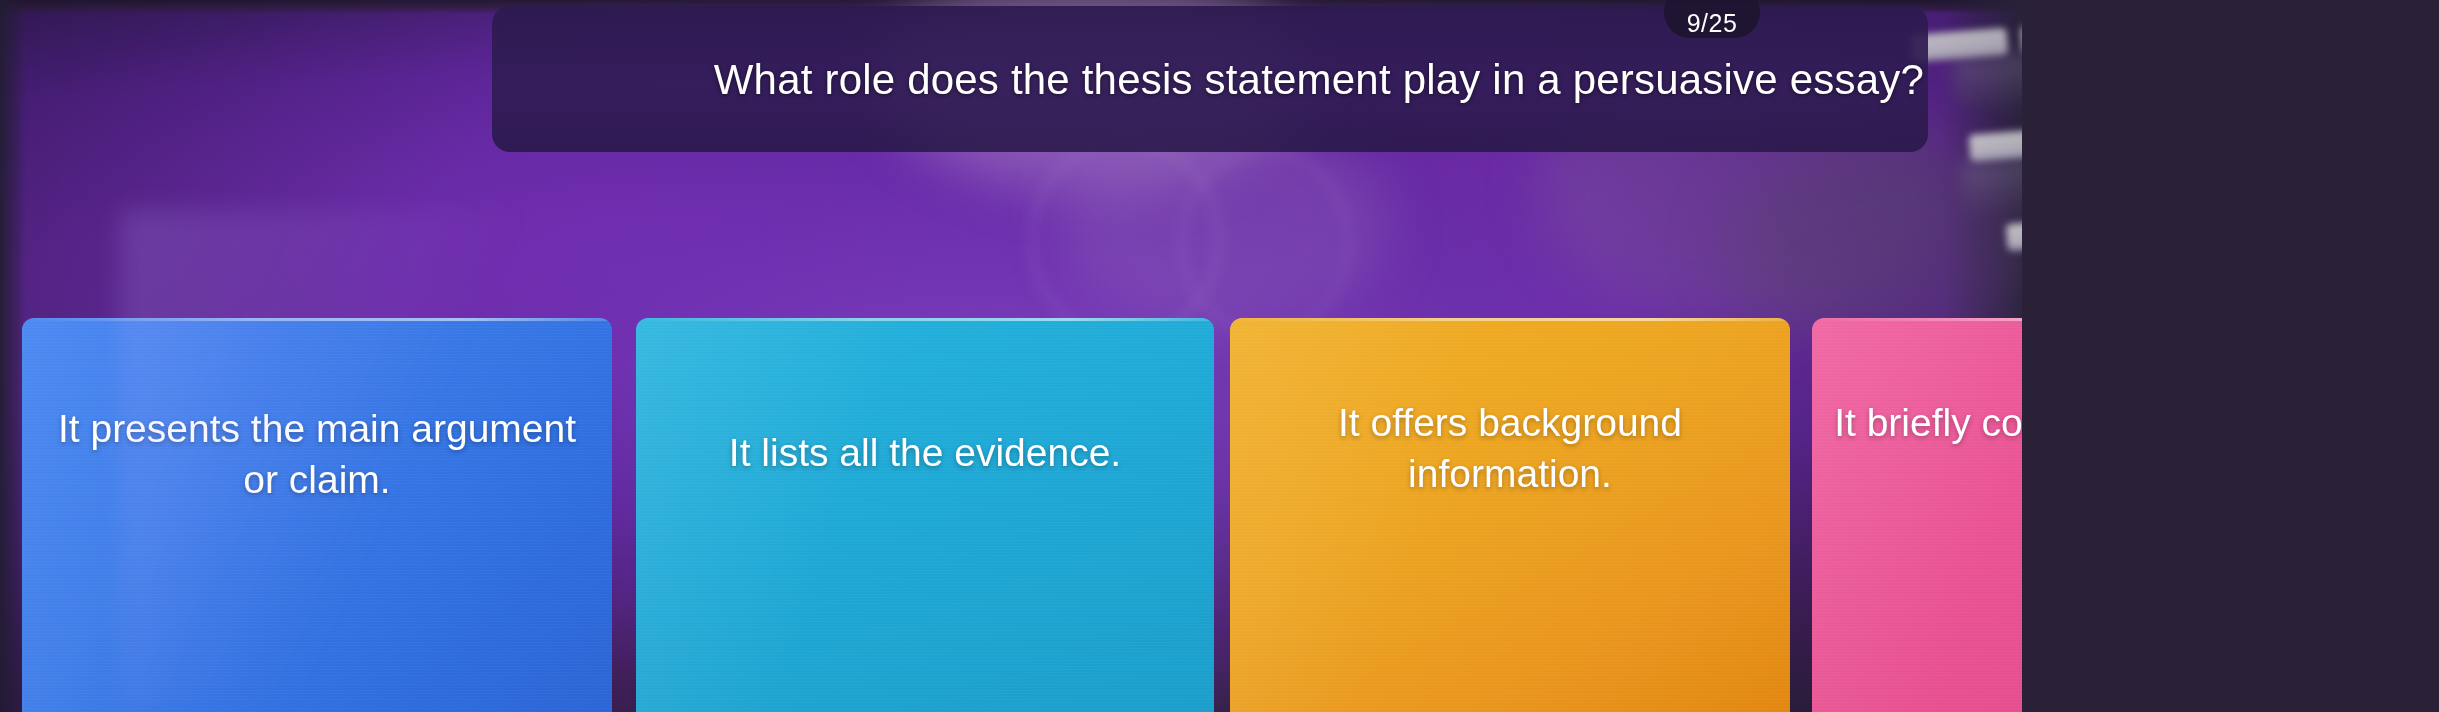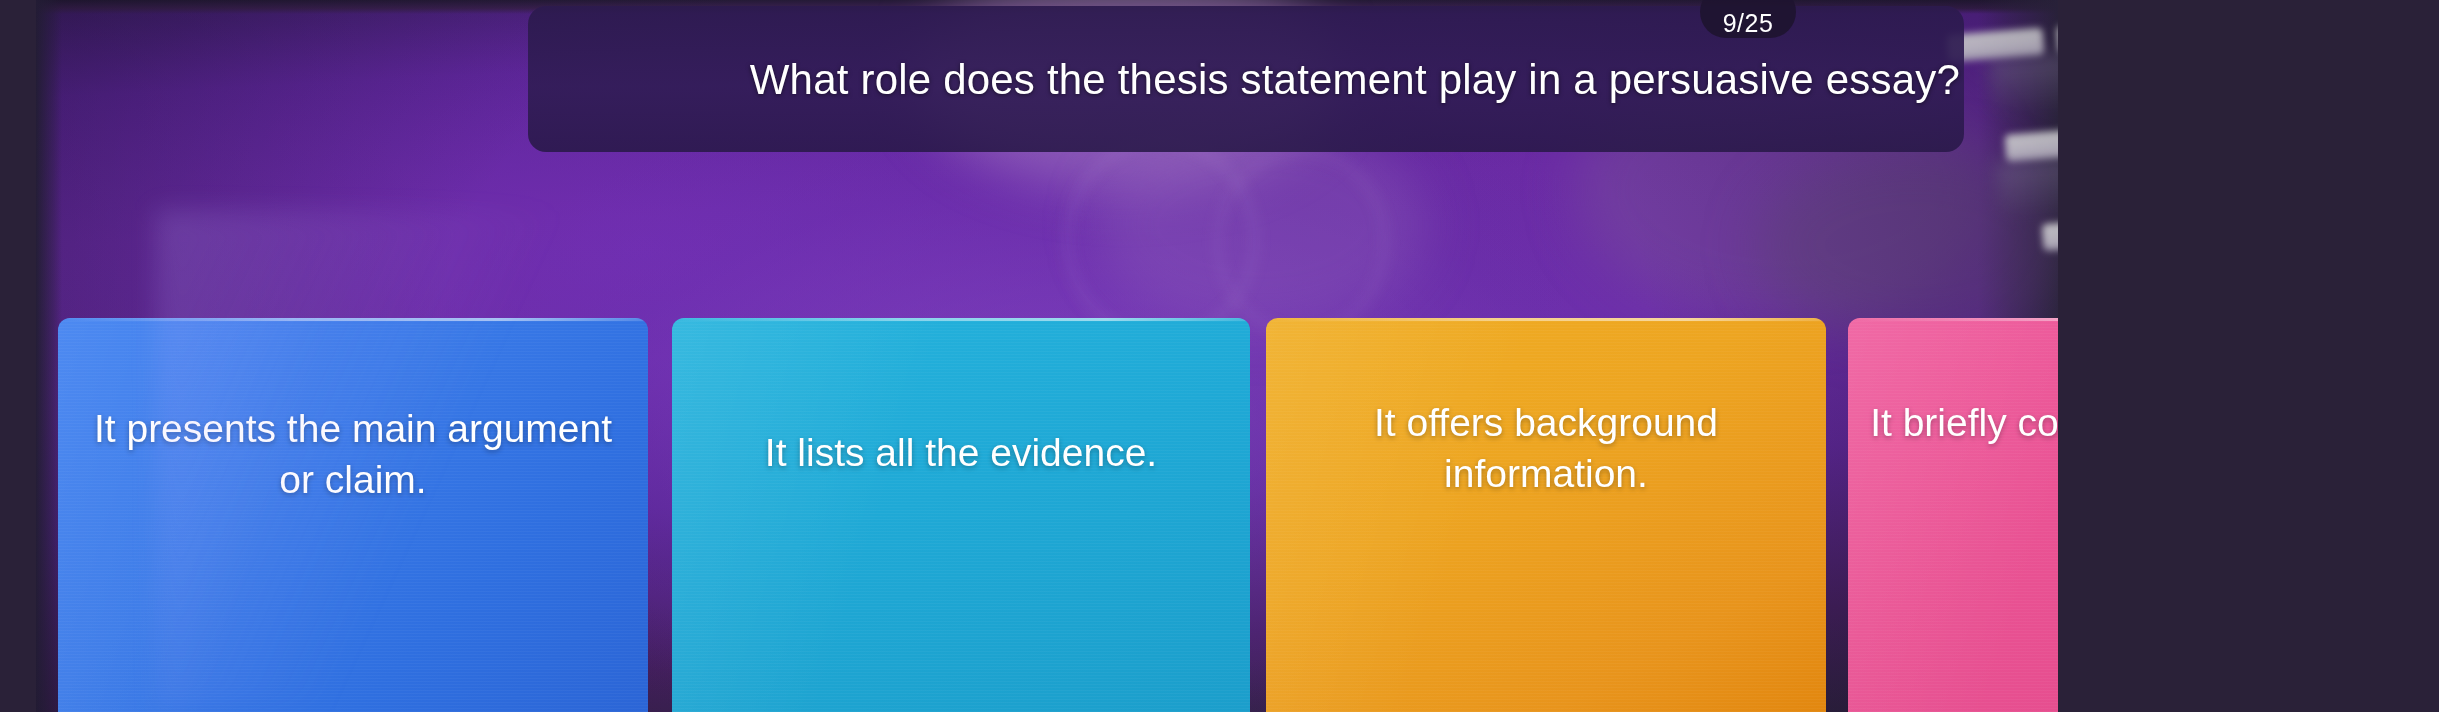--- a/index.html
+++ b/index.html
@@ -11,21 +11,20 @@
   }
 
   #stage {
     position:relative;
     width:2022px; height:712px;
     overflow:hidden;
     background:
       radial-gradient(ellipse 900px 420px at 52% 58%, rgba(150,90,220,0.42) 0%, rgba(110,55,190,0.18) 55%, rgba(0,0,0,0) 78%),
       radial-gradient(ellipse 1100px 520px at 30% 35%, rgba(116,48,184,0.55) 0%, rgba(80,34,140,0.2) 60%, rgba(0,0,0,0) 85%),
       linear-gradient(177deg, #3b1d63 0%, #5b2496 12%, #6b2ba5 30%, #6d2ea8 48%, #5d2795 66%, #45205f 86%, #2e2340 100%);
-    margin-left: 36px;
   }
 
   
   .photo-vignette {
     position:absolute; inset:0;
     background:
       radial-gradient(ellipse 1500px 900px at 50% 45%, rgba(0,0,0,0) 40%, rgba(18,12,30,0.55) 100%);
     pointer-events:none;
   }
   .dark-topband {

